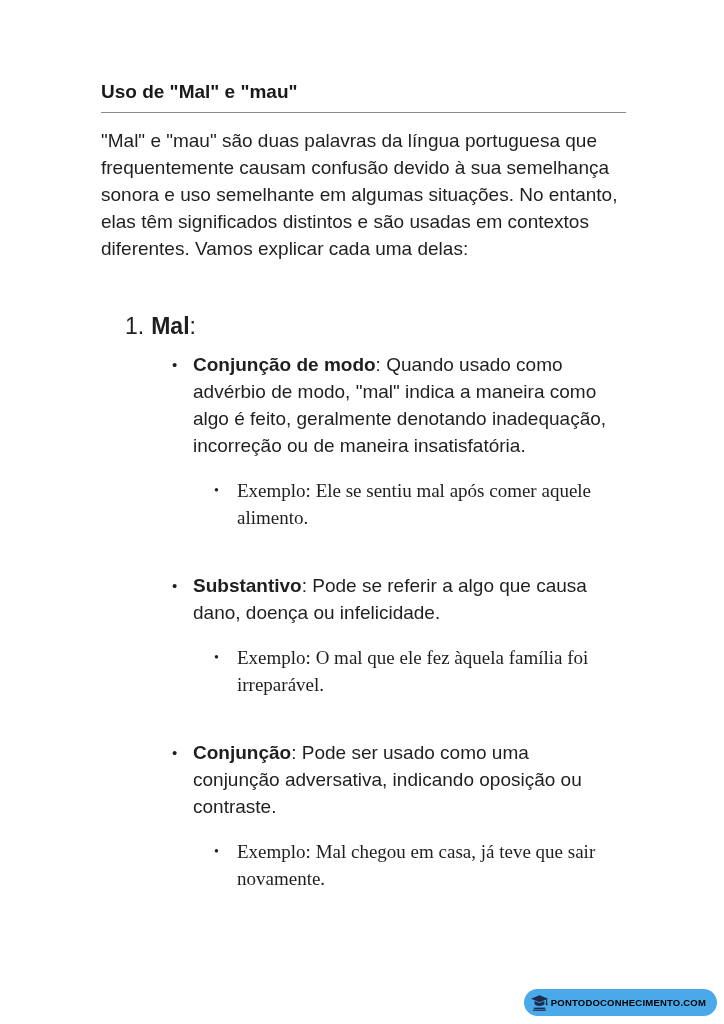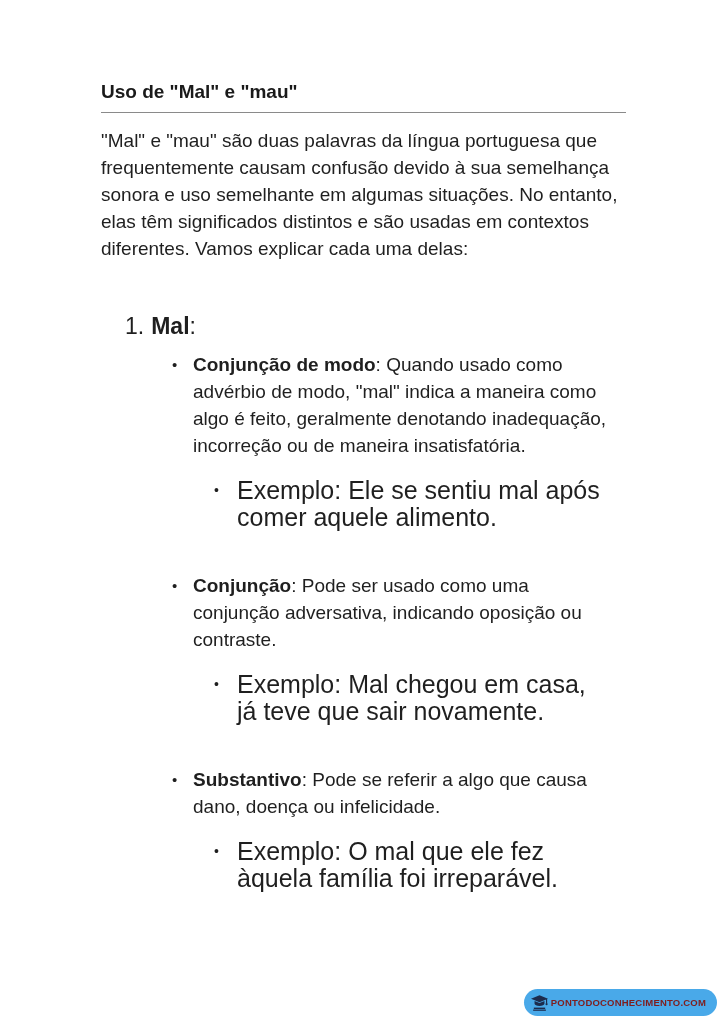--- a/index.html
+++ b/index.html
@@ -62,22 +62,23 @@
     line-height:27px;
   }
   ul.level2 {
     list-style:none;
     margin:18px 0 41px 21px;
   }
   ul.level2 > li {
     position:relative;
     padding-left:23px;
     width:398px;
-    font-size:25px;
+    font-size:19px;
     line-height:27px;
+    font-family:Liberation Serif, serif;
   }
   ul.level2 > li::before {
     content:"\2022";
     position:absolute;
     left:0; top:0;
     font-size:14px;
     line-height:27px;
   }
   .brand-badge {
     position:absolute;
@@ -117,37 +118,37 @@
     <ul class="level1">
 
       <li>
         <span class="bold">Conjunção de modo</span><span>: Quando usado como advérbio de modo, "mal" indica a maneira como algo é feito, geralmente denotando inadequação, incorreção ou de maneira insatisfatória.</span>
         <ul class="level2">
           <li>Exemplo: Ele se sentiu mal após comer aquele alimento.</li>
         </ul>
       </li>
 
       <li>
+        <span class="bold">Substantivo</span><span>: Pode se referir a algo que causa dano, doença ou infelicidade.</span>
+        <ul class="level2">
+          <li>Exemplo: O mal que ele fez àquela família foi irreparável.</li>
+        </ul>
+      </li>
+
+      <li>
         <span class="bold">Conjunção</span><span>: Pode ser usado como uma conjunção adversativa, indicando oposição ou contraste.</span>
         <ul class="level2">
           <li>Exemplo: Mal chegou em casa, já teve que sair novamente.</li>
         </ul>
       </li>
 
-      <li>
-        <span class="bold">Substantivo</span><span>: Pode se referir a algo que causa dano, doença ou infelicidade.</span>
-        <ul class="level2">
-          <li>Exemplo: O mal que ele fez àquela família foi irreparável.</li>
-        </ul>
-      </li>
-
     </ul>
   </div>
 
-  <a class="brand-badge" style="background: rgb(73, 169, 233); color: #7f1d1d; margin-top: 48px;">
+  <a class="brand-badge" style="background: rgb(73, 169, 233); color: #000000; margin-top: 48px;">
     <span class="badge-icon">
       <svg width="17" height="16" viewBox="0 0 24 22" aria-hidden="true">
         <g fill="#1c2b4d">
           <polygon points="12,0 24,5 12,10 0,5"></polygon>
           <path d="M5,8.2 v4 c0,1.6 3.1,2.9 7,2.9 s7,-1.3 7,-2.9 v-4 l-7,2.9 z"></path>
           <rect x="21.2" y="5.4" width="1.6" height="6"></rect>
           <circle cx="22" cy="12.6" r="1.5"></circle>
           <path d="M4,17.5 h16 v2 h-16 z"></path>
           <path d="M3,20.2 h18 v1.8 h-18 z"></path>
         </g>

